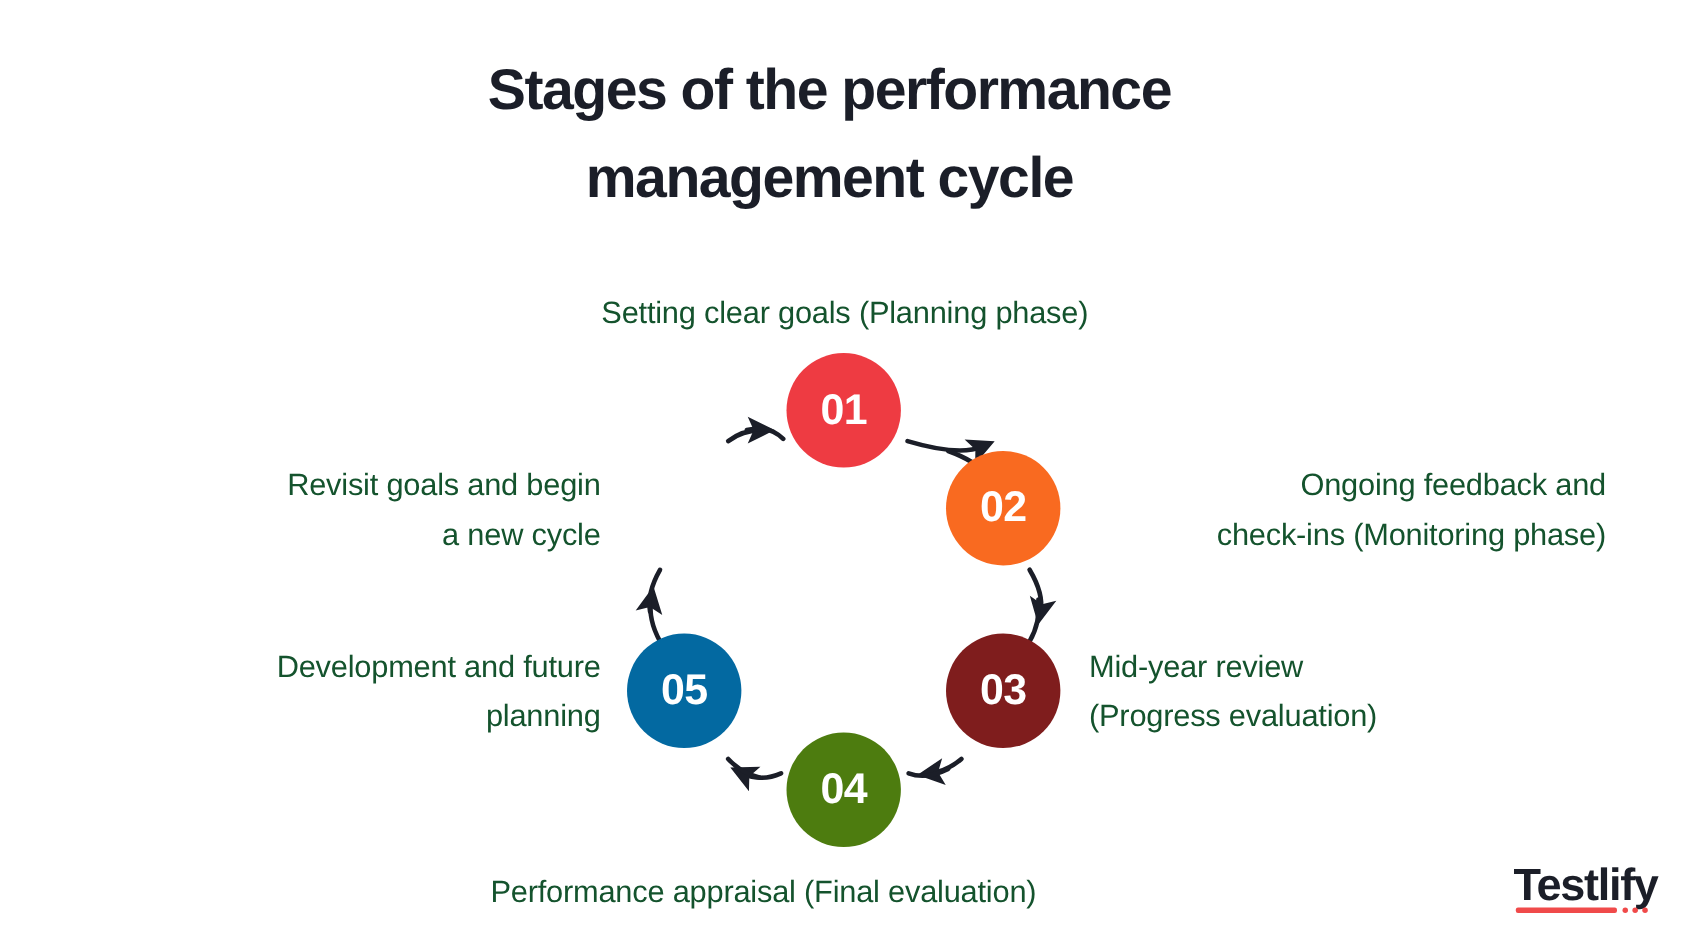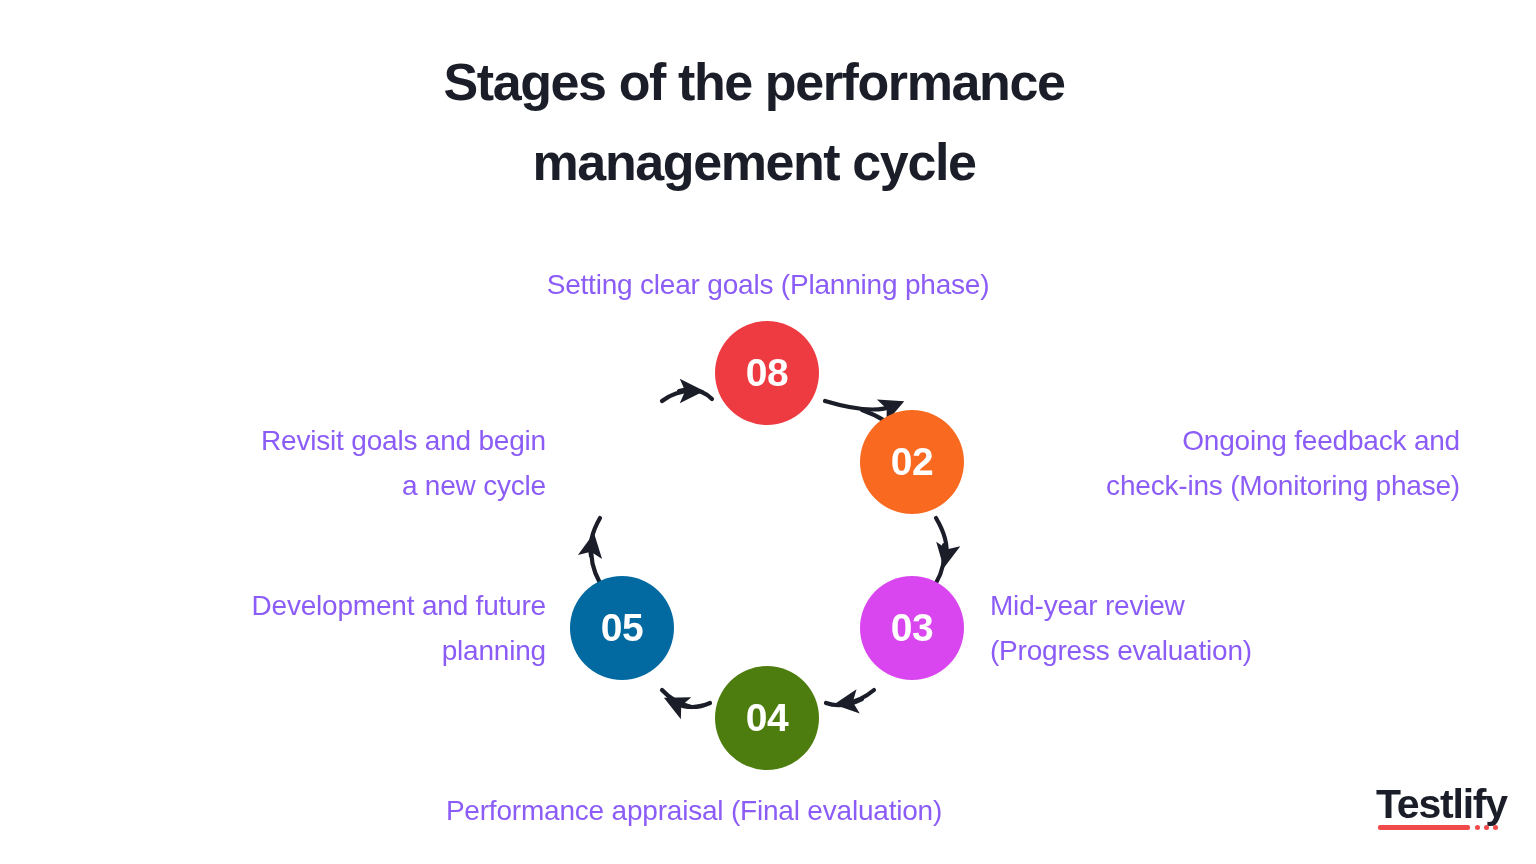--- a/index.html
+++ b/index.html
@@ -67,21 +67,21 @@
   .n01 { left: 715px; top: 321px; }
   .n02 { left: 860px; top: 410px; }
   .n03 { left: 860px; top: 576px; }
   .n04 { left: 715px; top: 666px; }
   .n05 { left: 570px; top: 576px; }
   .n06 { left: 570px; top: 410px; }
 
   
   .label {
     position: absolute;
-    color: #8b5cf6;
+    color: #14532d;
     font-family: "Liberation Sans", sans-serif;
     font-size: 28px;
     line-height: 45px;
     font-weight: 400;
     letter-spacing: -0.2px;
     white-space: pre-line;
   }
   .lbl-01 {
     left: 0; top: 262px; width: 1536px;
     text-align: center;
@@ -186,26 +186,26 @@
       <path d="M 591 556 Q 588 539 600 518" fill="none" stroke="#1B1E28" stroke-width="4.2" stroke-linecap="round"></path>
     </g>
 
     <g>
       <path d="M 662 401 Q 675 391 692 391" fill="none" stroke="#1B1E28" stroke-width="4.2" stroke-linecap="round" marker-end="url(#ah)"></path>
       <path d="M 679 391 Q 699 386 712 399" fill="none" stroke="#1B1E28" stroke-width="4.2" stroke-linecap="round"></path>
     </g>
   </svg>
 
   <div class="node n01" style="background:#EE3B42">
-    <span>08</span>
+    <span>01</span>
   </div>
   <div class="node n02" style="background:#F96A20">
     <span>02</span>
   </div>
-  <div class="node n03" style="background:#d946ef">
+  <div class="node n03" style="background:#7f1d1d">
     <span>03</span>
   </div>
   <div class="node n04" style="background:#4d7c0f">
     <span>04</span>
   </div>
   <div class="node n05" style="background:#0369a1">
     <span>05</span>
   </div>
 
   <div class="label lbl-01">Setting clear goals (Planning phase)</div>

